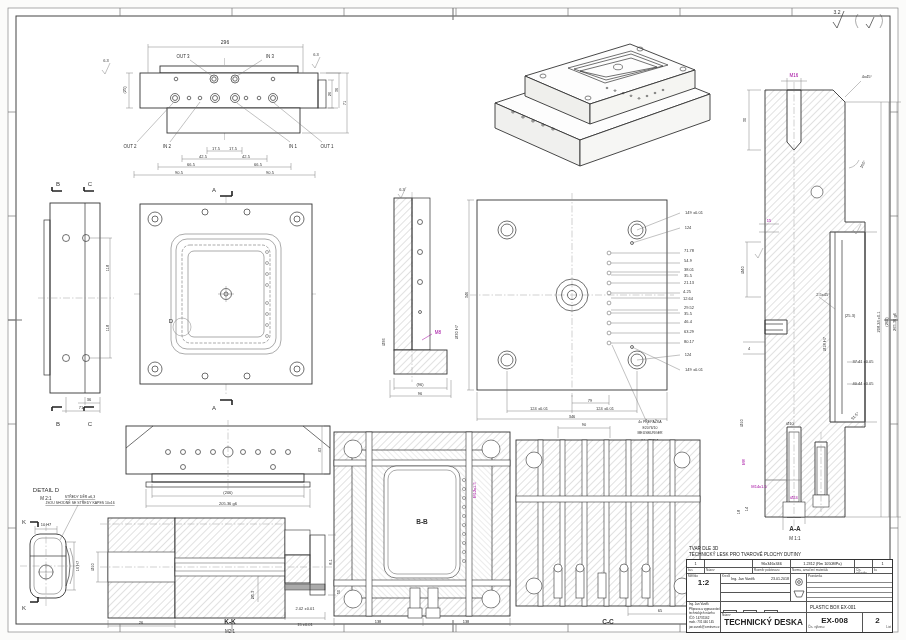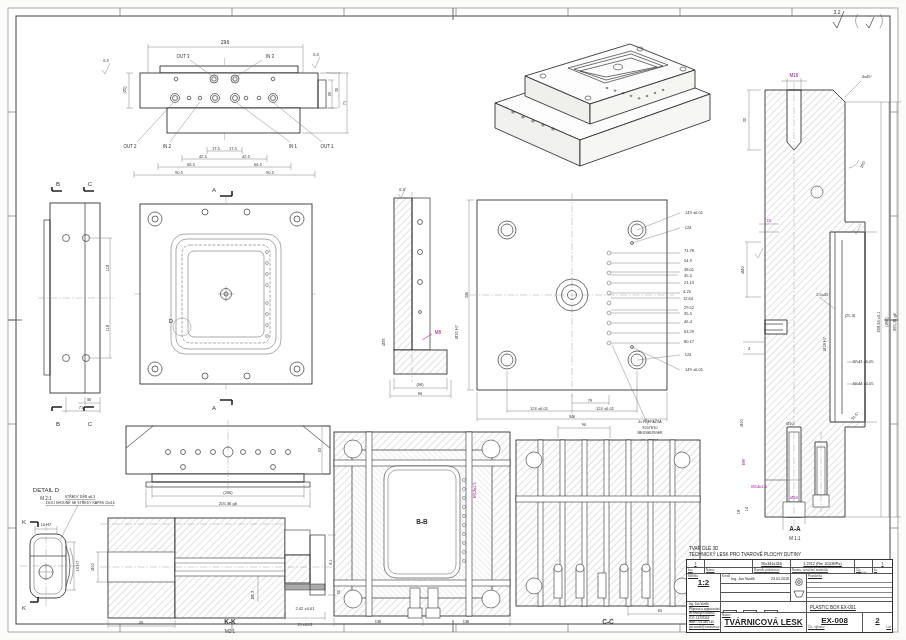--- a/index.html
+++ b/index.html
@@ -16,21 +16,21 @@
   .cl{stroke:#999;stroke-width:0.45;fill:none;stroke-dasharray:7 2 1.5 2}
   .ht{fill:url(#h45);stroke:#333;stroke-width:0.9}
   .ht2{fill:url(#h135);stroke:#333;stroke-width:0.7}
   .wh{fill:#fff;stroke:#333;stroke-width:0.6}
   .mg{stroke:#a0009d;stroke-width:0.5;fill:none}
   .gr{fill:#aaa;stroke:#333;stroke-width:0.5}
   
   #tb{position:absolute;left:686px;top:546px;width:207px;height:86px;color:#222;}
   #tb .note{position:absolute;left:3px;font-size:4.6px;white-space:nowrap;}
   #tbx{position:absolute;top:13px;left:0;width:205px;height:72px;border:0.8px solid #333;background:#fff;}
-  .c{position:absolute;border-right:0.6px solid #555;border-bottom:0.6px solid #555;box-sizing:border-box;overflow:hidden;text-decoration:underline;}
+  .c{position:absolute;border-right:0.6px solid #555;border-bottom:0.6px solid #555;box-sizing:border-box;overflow:hidden;}
   .lb{font-size:3px;color:#444;padding:0.5px 1px;line-height:3.2px;}
   .val{font-size:3.8px;text-align:center;line-height:8px;white-space:nowrap;}
   .big{font-weight:bold;text-align:center;}
   .contact div{font-size:3px;line-height:4.6px;padding-left:2px;white-space:nowrap;}
   .revline{border-top:0.5px solid #888;margin-top:4px;}
   .gdt{display:inline-block;border:0.5px solid #555;font-size:4px;width:12px;height:7px;line-height:7px;text-align:center;margin:1px 0 0 2px;}
 </style>
 </head>
 <body>
 
@@ -658,21 +658,21 @@
         <span class="gdt">∥</span>
         <span class="gdt">○</span>
       </div>
 
       <div class="c" style="left:120px;top:42px;width:85px;height:11px;border-right:none">
         <div style="font-size:4.5px;padding:3px 0 0 3px;white-space:nowrap">PLASTIC BOX EX-001</div>
       </div>
 
       <div class="c" style="left:34px;top:53px;width:86px;height:19px;border-bottom:none">
         <div class="lb">Název</div>
-        <div class="big" style="font-size:8.2px;margin-top:1px;white-space:nowrap">TVÁRNICOVÁ LESK</div>
+        <div class="big" style="font-size:8.2px;margin-top:1px;white-space:nowrap">TECHNICKÝ DESKA</div>
       </div>
       <div class="c" style="left:120px;top:53px;width:56px;height:19px;border-bottom:none">
         <div class="big" style="font-size:8px;margin-top:3px">EX-008</div>
         <div class="lb">Čís. výkresu</div>
       </div>
       <div class="c" style="left:176px;top:53px;width:29px;height:19px;border-right:none;border-bottom:none">
         <div class="big" style="font-size:8px;margin-top:3px">2</div>
         <div class="lb" style="text-align:right">List</div>
       </div>
     </div>

